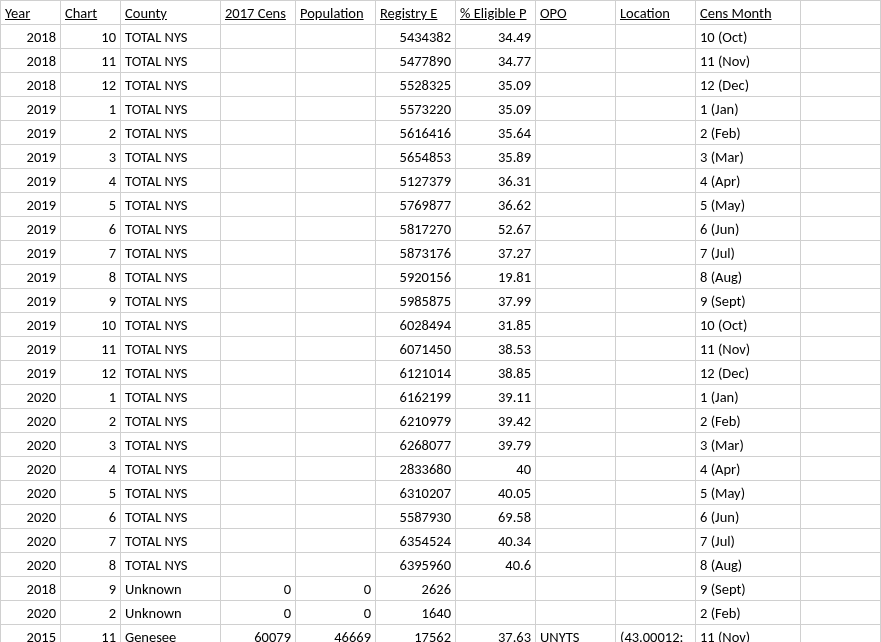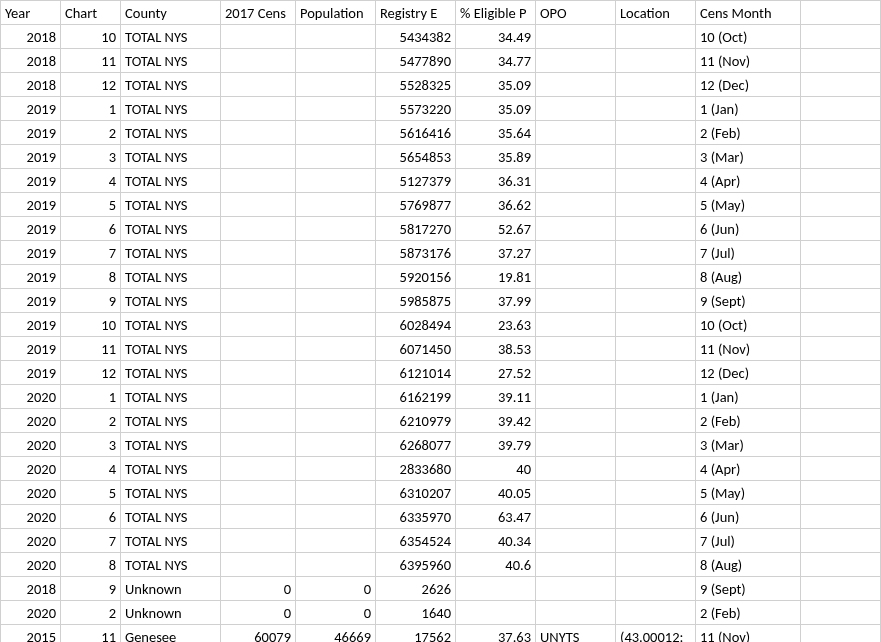--- a/index.html
+++ b/index.html
@@ -24,20 +24,21 @@
       padding: 2px 4px;
       height: 24px;
       white-space: nowrap;
       overflow: hidden;
       text-align: left;
       vertical-align: bottom;
     }
     th {
       font-weight: normal;
       text-align: left;
+      text-decoration: underline;
     }
     .num {
       text-align: right;
     }
     col.c-year { width: 60px; }
     col.c-month { width: 60px; }
     col.c-county { width: 100px; }
     col.c-cens { width: 75px; }
     col.c-pop { width: 80px; }
     col.c-reg { width: 80px; }
@@ -236,21 +237,21 @@
         <td>9 (Sept)</td>
         <td></td>
       </tr>
       <tr>
         <td class="num">2019</td>
         <td class="num">10</td>
         <td>TOTAL NYS</td>
         <td class="num"></td>
         <td class="num"></td>
         <td class="num">6028494</td>
-        <td class="num">23.63</td>
+        <td class="num">31.85</td>
         <td></td>
         <td></td>
         <td>10 (Oct)</td>
         <td></td>
       </tr>
       <tr>
         <td class="num">2019</td>
         <td class="num">11</td>
         <td>TOTAL NYS</td>
         <td class="num"></td>
@@ -262,21 +263,21 @@
         <td>11 (Nov)</td>
         <td></td>
       </tr>
       <tr>
         <td class="num">2019</td>
         <td class="num">12</td>
         <td>TOTAL NYS</td>
         <td class="num"></td>
         <td class="num"></td>
         <td class="num">6121014</td>
-        <td class="num">27.52</td>
+        <td class="num">38.85</td>
         <td></td>
         <td></td>
         <td>12 (Dec)</td>
         <td></td>
       </tr>
       <tr>
         <td class="num">2020</td>
         <td class="num">1</td>
         <td>TOTAL NYS</td>
         <td class="num"></td>
@@ -339,22 +340,22 @@
         <td></td>
         <td>5 (May)</td>
         <td></td>
       </tr>
       <tr>
         <td class="num">2020</td>
         <td class="num">6</td>
         <td>TOTAL NYS</td>
         <td class="num"></td>
         <td class="num"></td>
-        <td class="num">6335970</td>
-        <td class="num">63.47</td>
+        <td class="num">5587930</td>
+        <td class="num">69.58</td>
         <td></td>
         <td></td>
         <td>6 (Jun)</td>
         <td></td>
       </tr>
       <tr>
         <td class="num">2020</td>
         <td class="num">7</td>
         <td>TOTAL NYS</td>
         <td class="num"></td>

